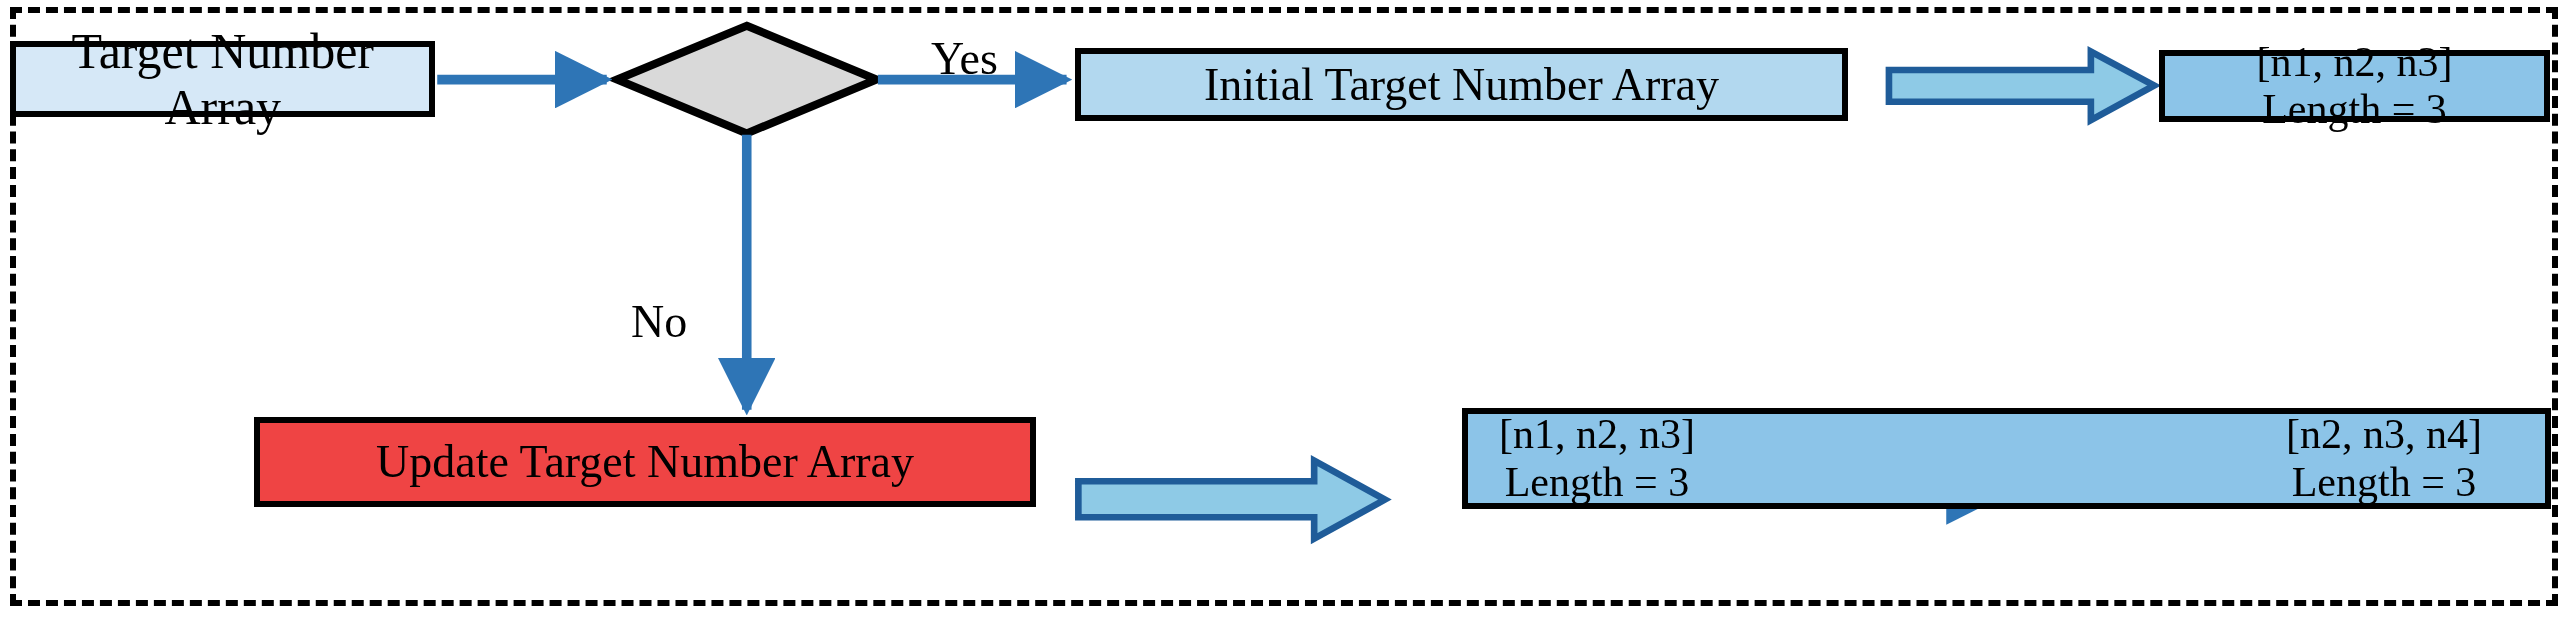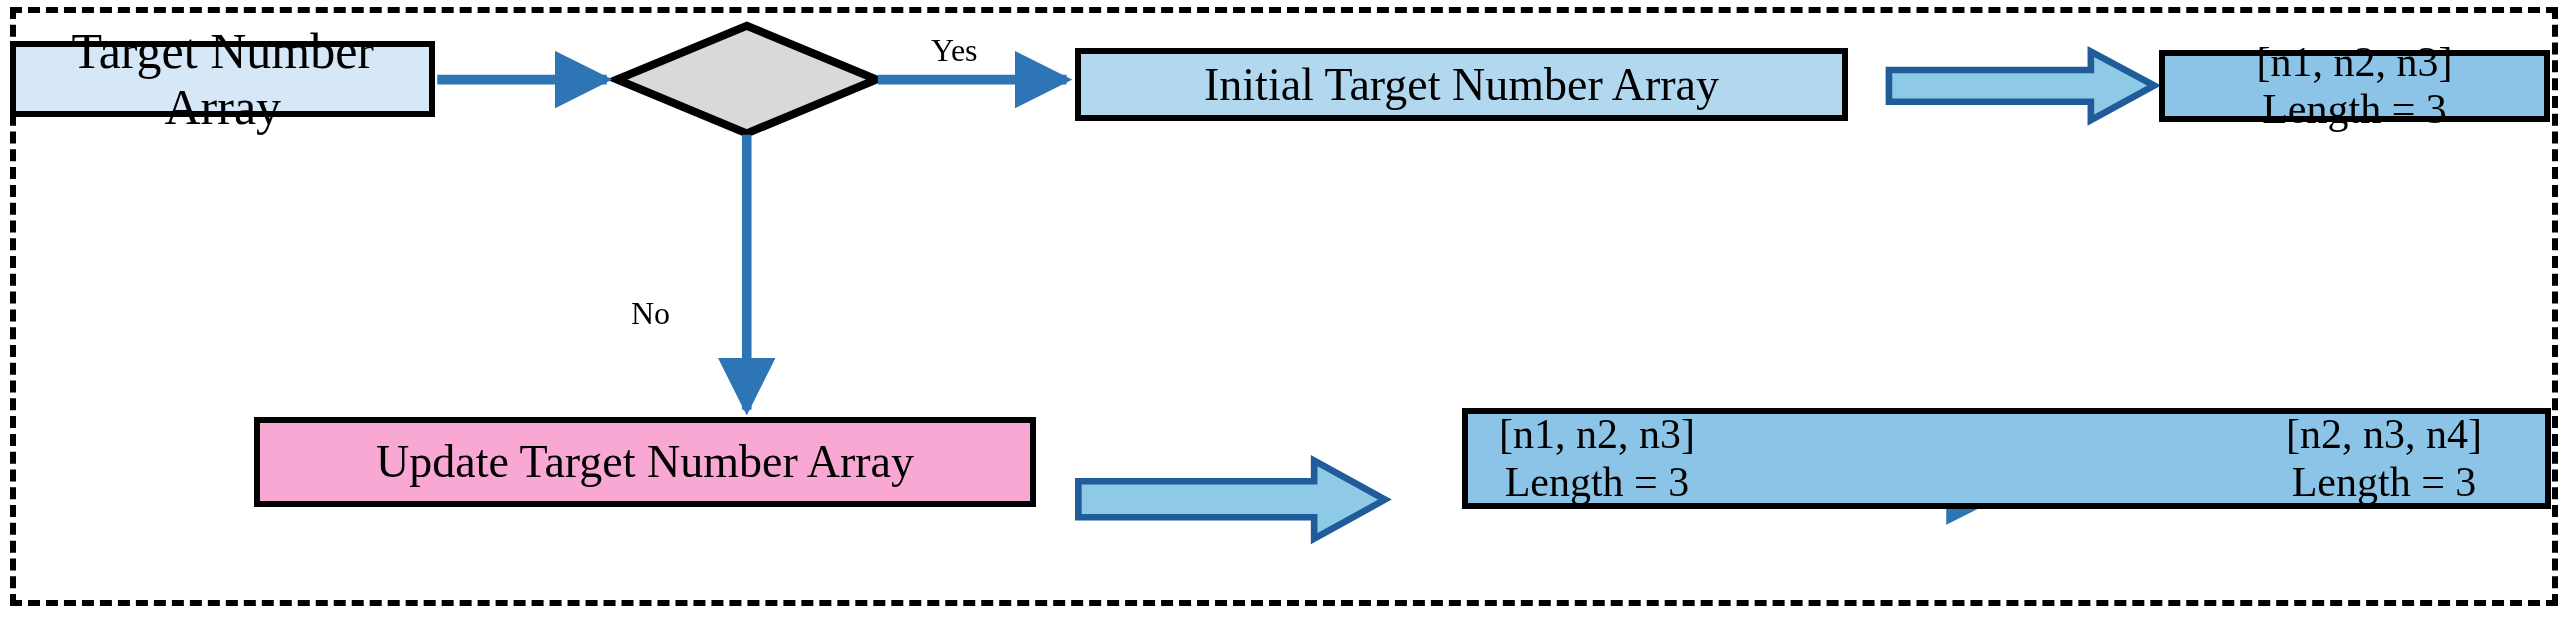--- a/index.html
+++ b/index.html
@@ -76,21 +76,21 @@
     width: 391px;
     height: 72px;
     background: #8cc4e8;
     font-size: 42px;
   }
   #box-update-array {
     left: 254px;
     top: 417px;
     width: 782px;
     height: 90px;
-    background: #f9a8d4;
+    background: #ef4444;
     font-size: 46px;
   }
   #box-result-array-bottom {
     left: 1462px;
     top: 408px;
     width: 1089px;
     height: 101px;
     background: #8cc4e8;
     font-size: 42px;
     display: block;
@@ -115,21 +115,21 @@
   .combo-cell.right { margin-right: 63px; }
   .combo-arrow {
     flex: 1 1 auto;
     display: flex;
     align-items: center;
     justify-content: center;
   }
   
   .edge-label {
     position: absolute;
-    font-size: 32px;
+    font-size: 46px;
     color: #000000;
     white-space: nowrap;
   }
   #label-yes { left: 931px; top: 32px; }
   #label-no  { left: 631px;  top: 295px; font-family: Liberation Serif, serif; }
 
   
   #overlay {
     position: absolute;
     left: 0; top: 0;

